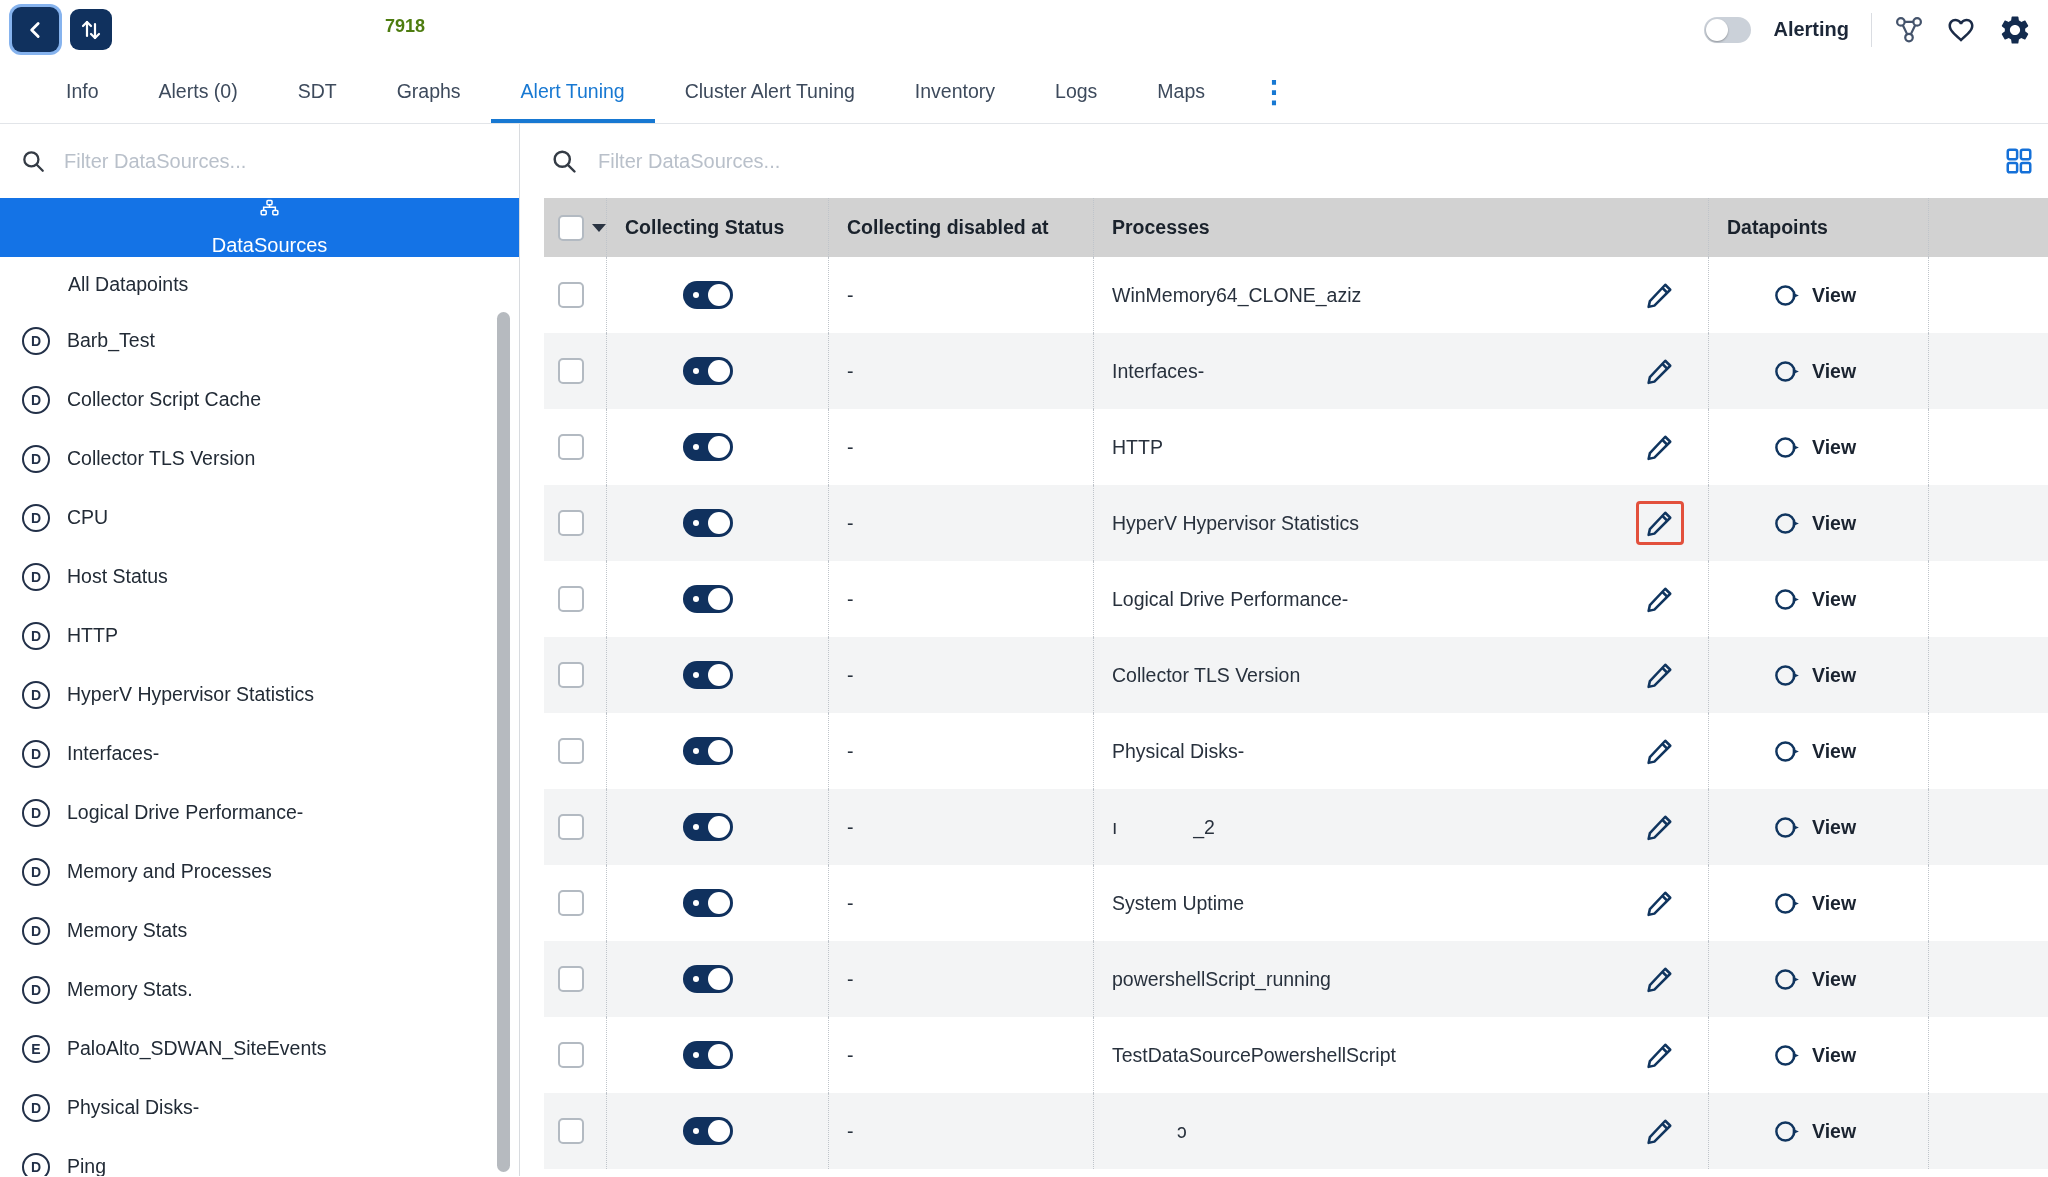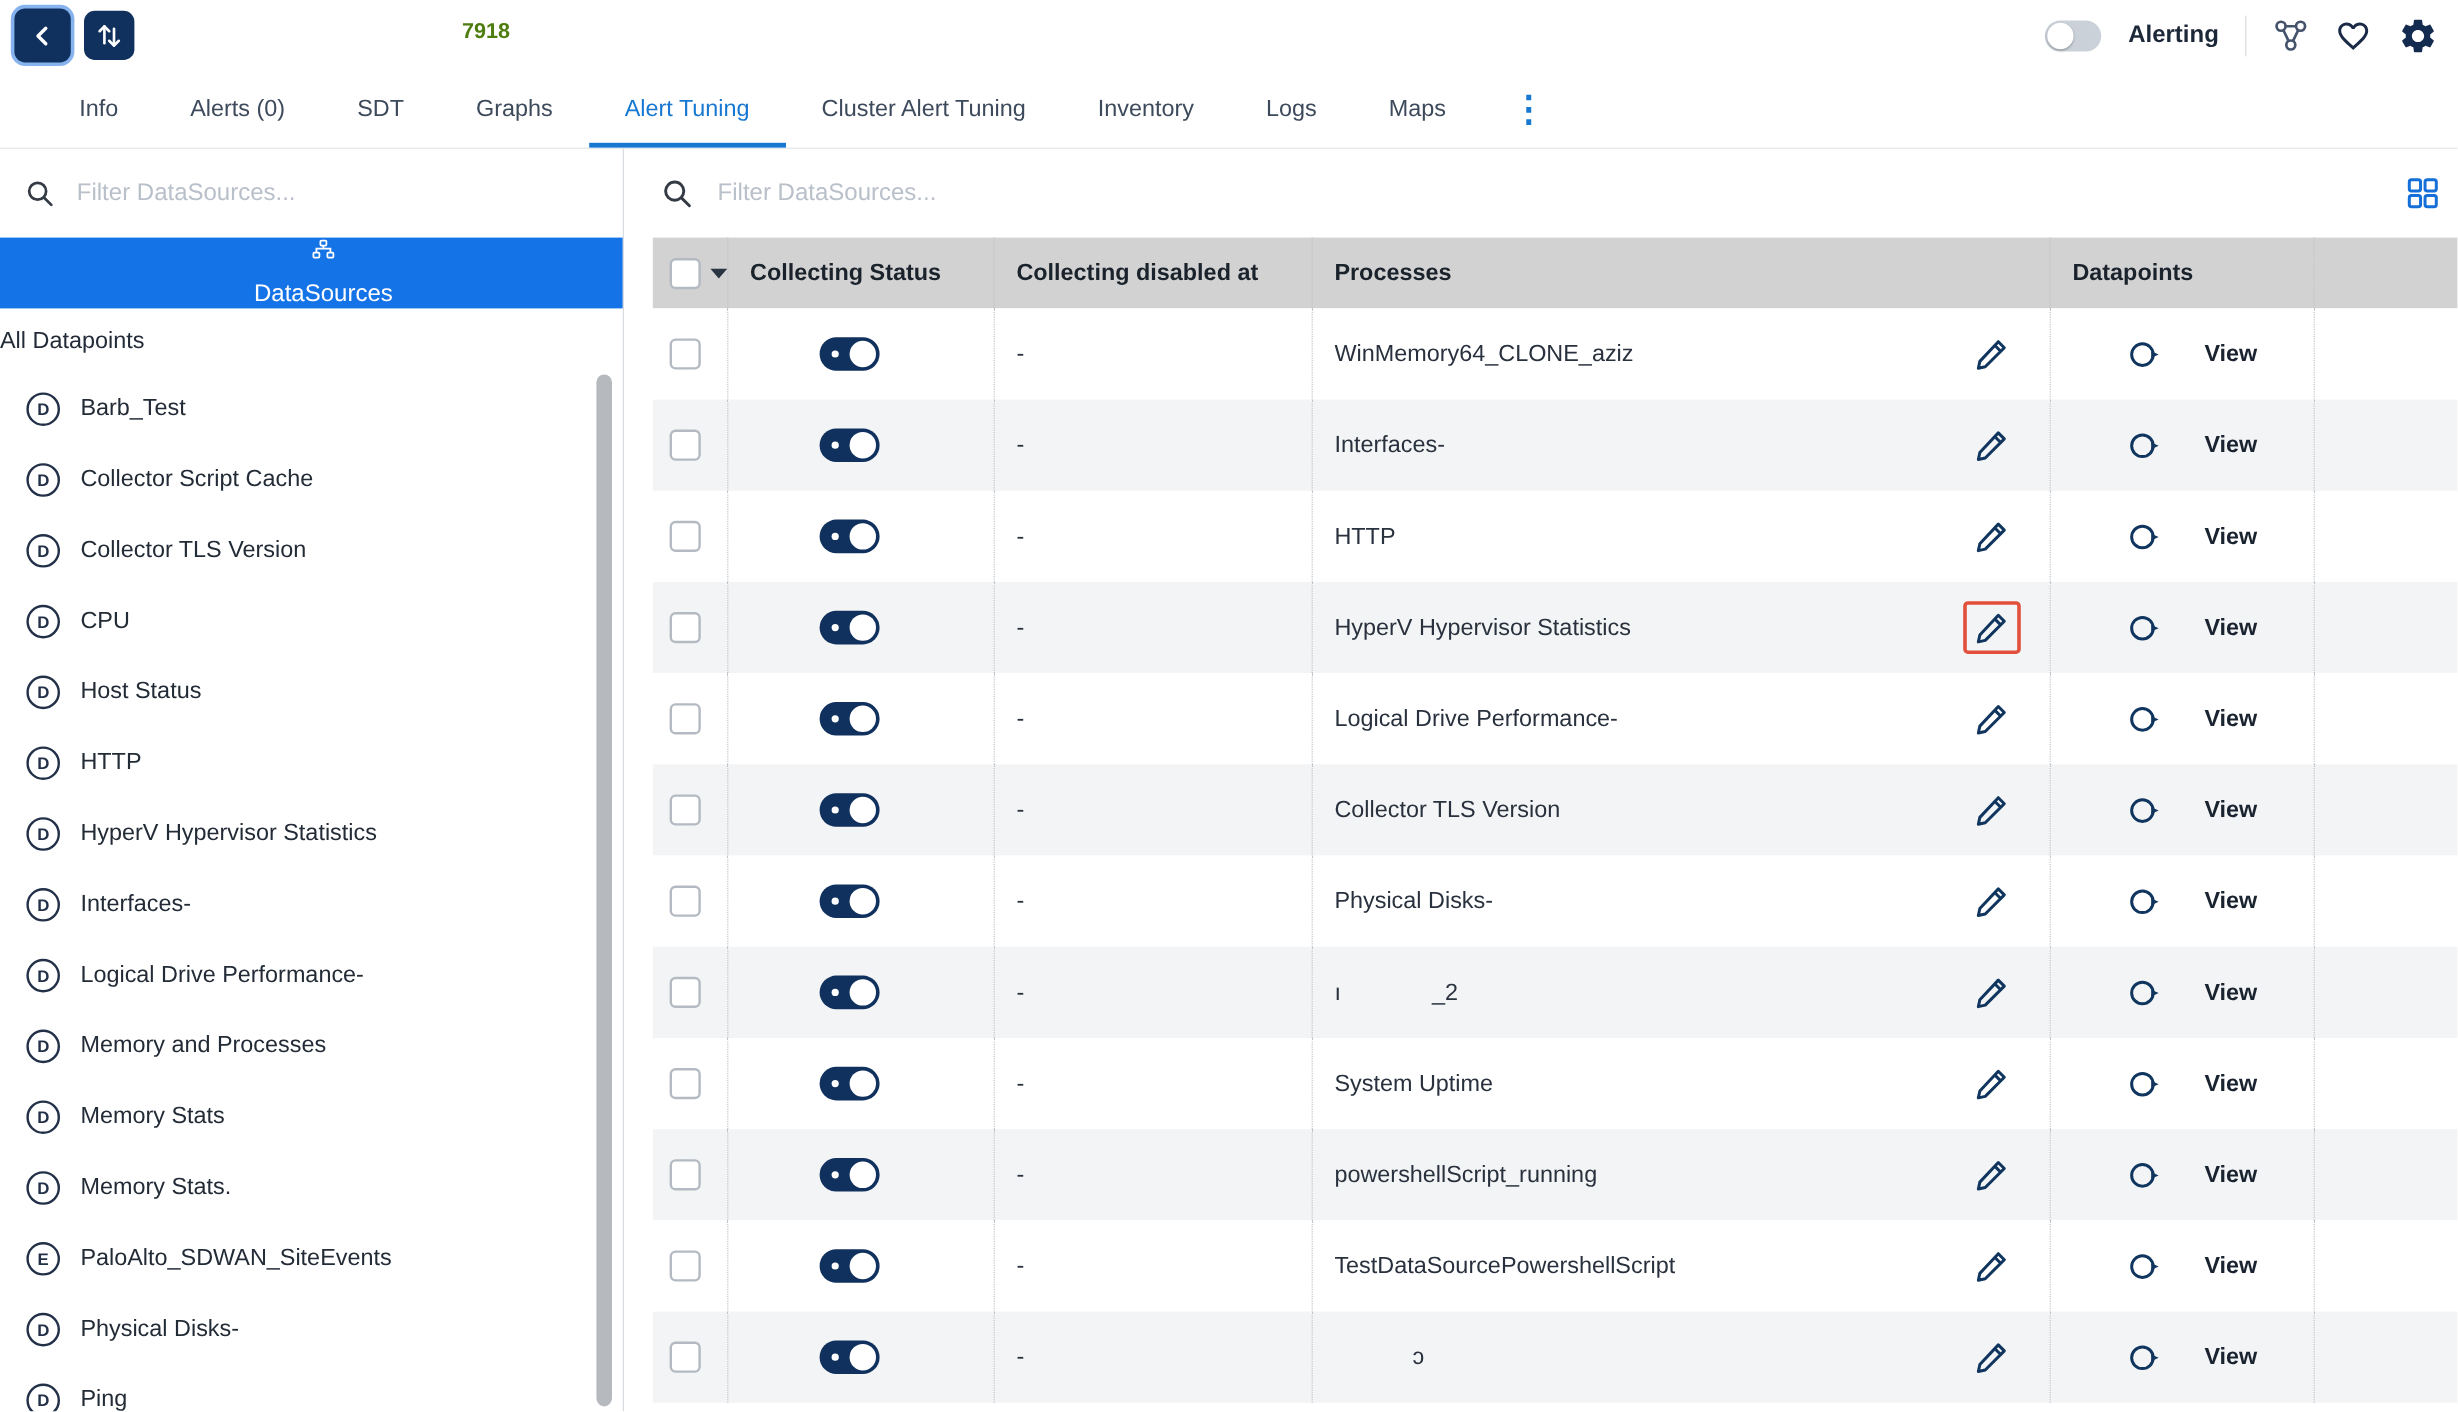--- a/index.html
+++ b/index.html
@@ -49,21 +49,21 @@
   .sb-search { height: 74px; display: flex; align-items: center; gap: 16px; padding: 0 20px; }
   .search-input {
     flex: 1; min-width: 0; border: none; outline: none; background: transparent;
     font-size: 20px; font-family: inherit; color: #28313d;
   }
   .search-input::placeholder { color: #b9c0ca; }
   .sb-selected {
     height: 59px; background: var(--sidebar-selected-blue, #1473e6); color: #fff;
     display: flex; align-items: center; gap: 16px; padding-left: 20px; font-size: 20px; cursor: pointer; flex-direction: column;
   }
-  .sb-all { height: 54px; display: flex; align-items: center; font-size: 19.5px; color: #232c38; cursor: pointer; }
+  .sb-all { height: 54px; display: flex; align-items: center; padding-left: 68px; font-size: 19.5px; color: #232c38; cursor: pointer; }
   .sb-item { height: 59px; display: flex; align-items: center; gap: 17px; padding-left: 22px; font-size: 19.5px; color: #222b36; cursor: pointer; }
   .circle-ic {
     width: 28px; height: 28px; flex: none; border: 2px solid #223048; border-radius: 50%;
     display: flex; align-items: center; justify-content: center; font-size: 14px; font-weight: bold; color: #223048;
   }
   .sb-scroll { position: absolute; right: 9px; top: 188px; width: 13px; height: 860px; border-radius: 7px; background: #b6babf; cursor: pointer; }
 
   
   .main { flex: 1; min-width: 0; }
   .main-search { height: 74px; display: flex; align-items: center; gap: 18px; padding: 0 14px 0 30px; }
@@ -84,21 +84,21 @@
   .caret { width: 0; height: 0; border-left: 7px solid transparent; border-right: 7px solid transparent; border-top: 8px solid #2a3442; cursor: pointer; }
   .toggle { width: 50px; height: 28px; flex: none; border-radius: 14px; background: var(--navy, #10315e); position: relative; cursor: pointer; }
   .toggle::after { content: ""; position: absolute; right: 3px; top: 3px; width: 22px; height: 22px; border-radius: 50%; background: #fff; }
   .toggle::before { content: ""; position: absolute; left: 10px; top: 11px; width: 6px; height: 6px; border-radius: 50%; background: #fff; }
   .ds-name { white-space: nowrap; overflow: hidden; }
   .edit-wrap {
     margin-left: auto; margin-right: 24px; display: flex; align-items: center; justify-content: center;
     padding: 4px 6px; border: 3px solid transparent; border-radius: 4px; cursor: pointer;
   }
   .edit-wrap.highlight { border-color: var(--highlight-red, #e2503c); }
-  .view { font-weight: bold; color: #1a2330; cursor: pointer; margin-left: 25px; }
+  .view { font-weight: bold; color: #1a2330; cursor: pointer; }
 </style>
 </head>
 <body>
 
 <div class="topbar">
   <button class="icon-btn btn-back">
     <svg width="26" height="26" viewBox="0 0 24 24" fill="none" stroke="#ffffff" stroke-width="2.6" stroke-linecap="round" stroke-linejoin="round">
         <polyline points="14,6 8,12 14,18"></polyline>
       </svg>
   </button>

